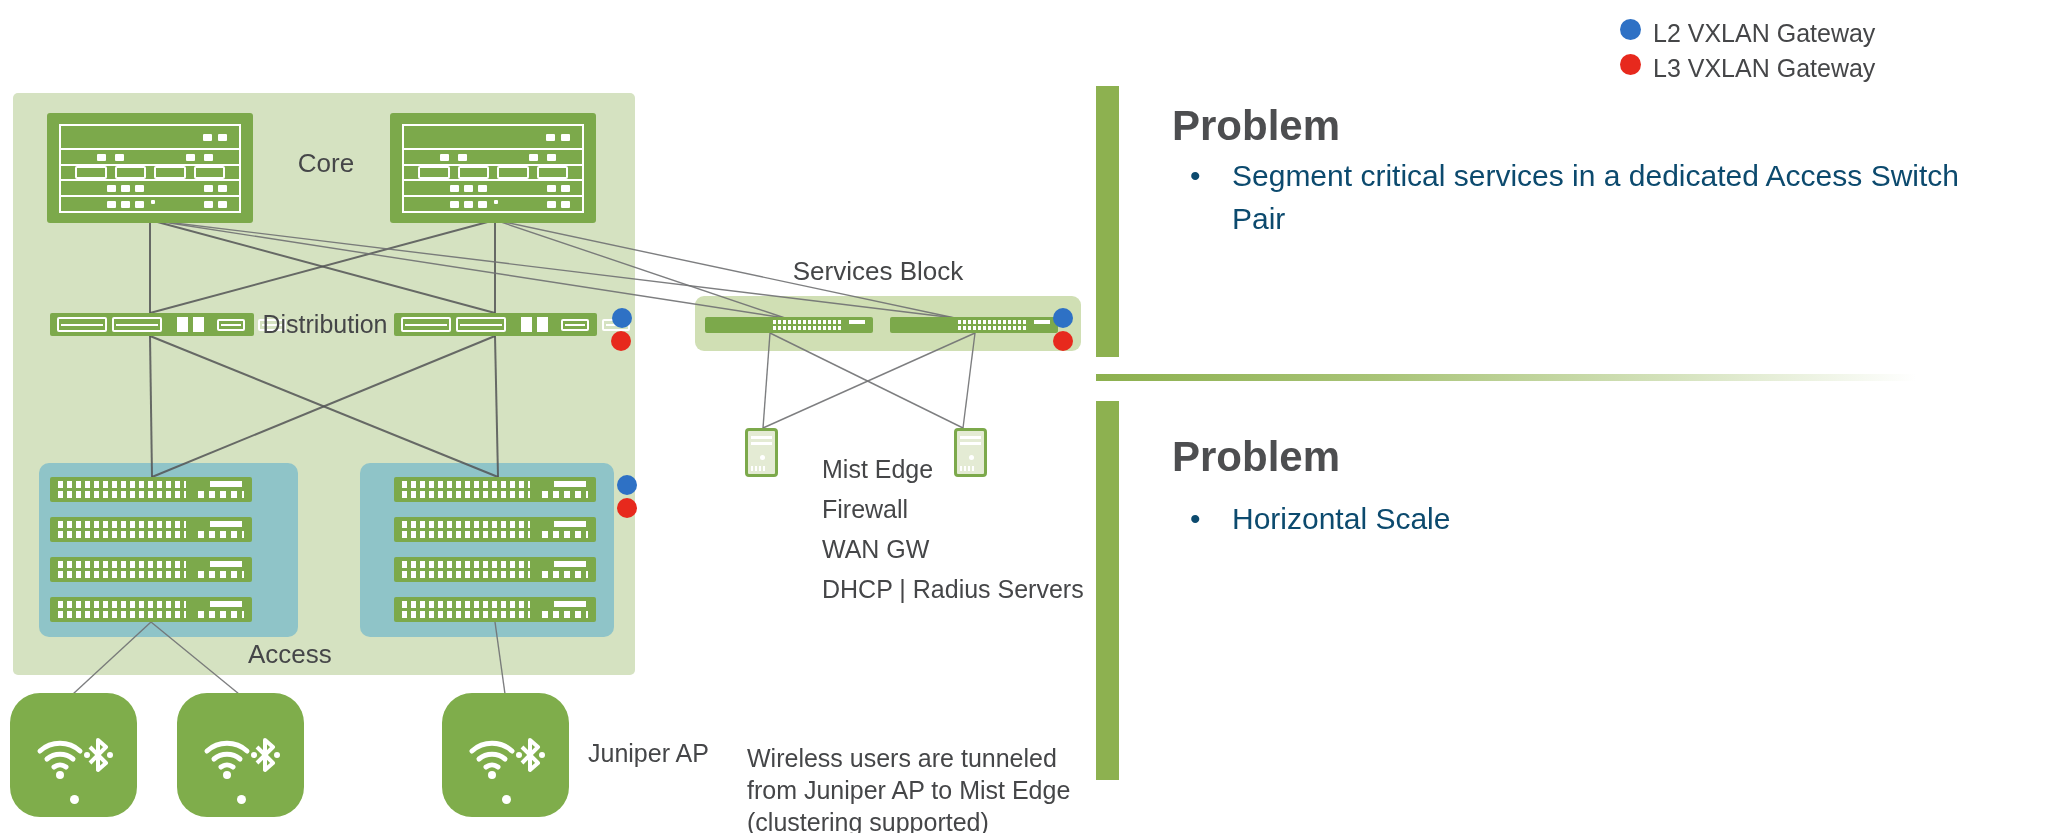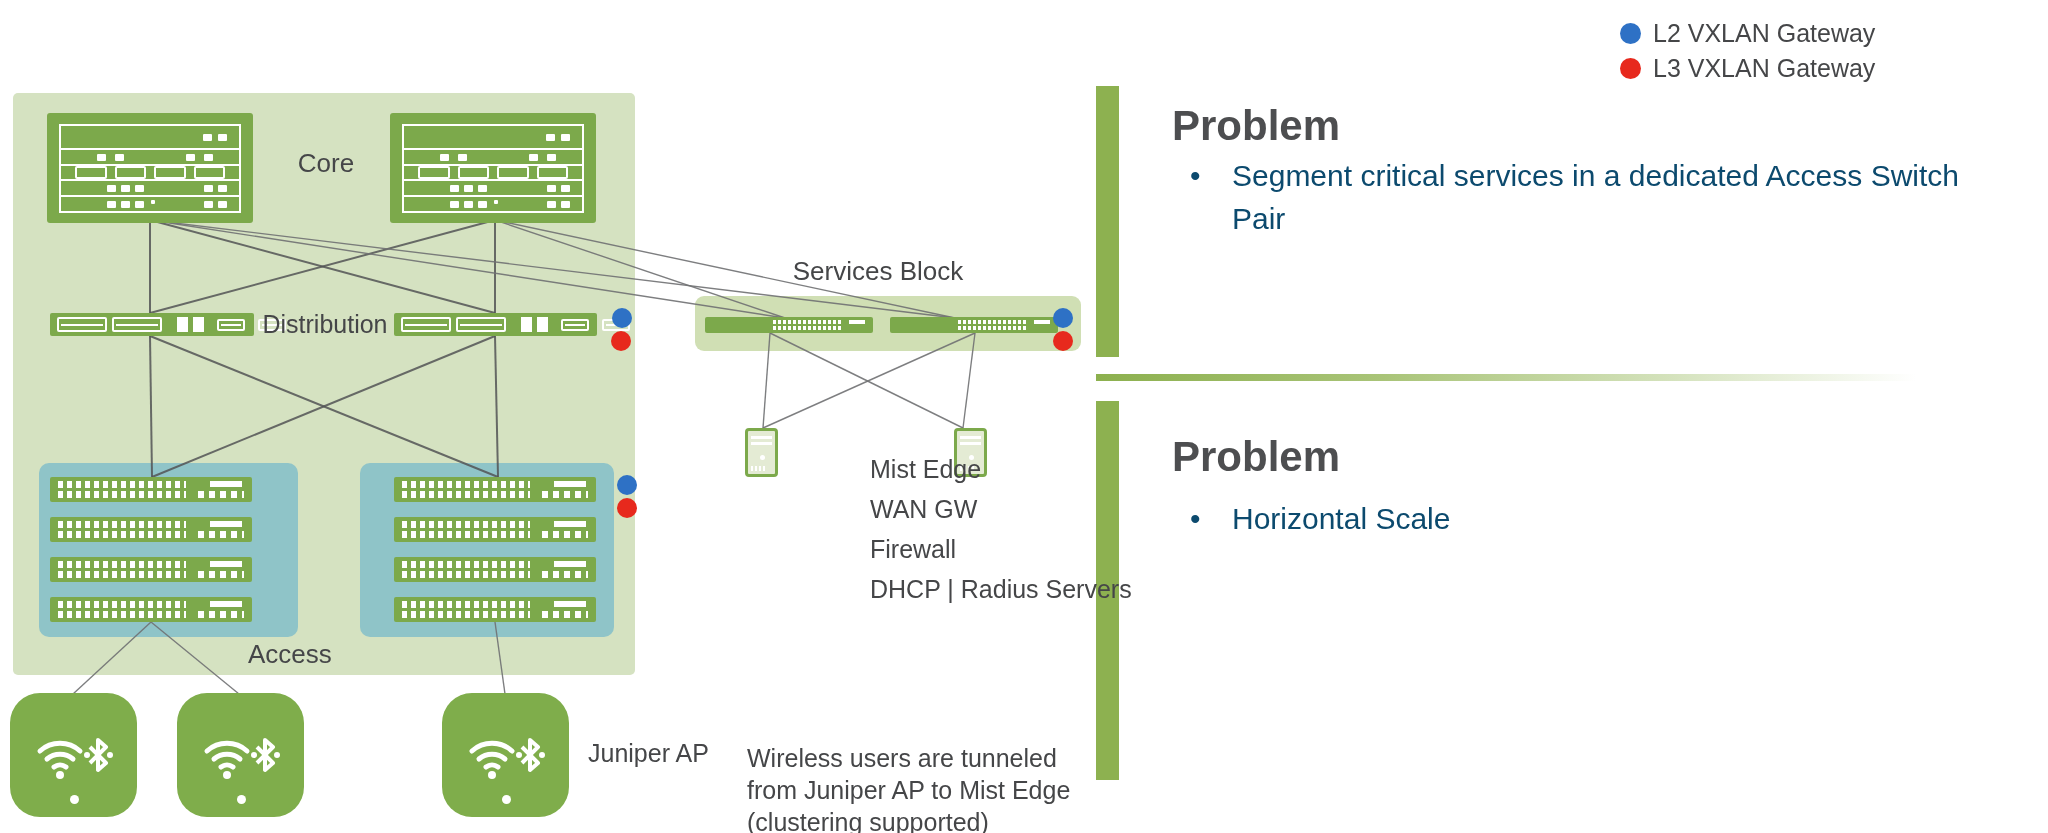--- a/index.html
+++ b/index.html
@@ -81,27 +81,27 @@
   .ap{position:absolute;top:693px;width:127px;height:124px;background:#7FAD4B;border-radius:30px;z-index:3;}
   .ap svg{position:absolute;left:22px;top:30px;}
   .ap .ap-dot{position:absolute;left:50%;bottom:13px;width:9px;height:9px;margin-left:-4px;border-radius:50%;background:#fff;}
 
   
   .dlabel{position:absolute;color:#454648;z-index:5;}
   .core-label{left:266px;top:148px;width:120px;text-align:center;font-size:26px;}
   .dist-label{left:255px;top:310px;width:140px;text-align:center;font-size:25px;}
   .access-label{left:248px;top:639px;width:160px;text-align:left;font-size:26px;}
   .services-label{left:768px;top:256px;width:220px;text-align:center;font-size:26px;}
-  .services-list{left:822px;top:449px;font-size:25px;line-height:40px;margin-left:48px;}
+  .services-list{left:822px;top:449px;font-size:25px;line-height:40px;}
   .ap-label{left:588px;top:739px;font-size:25px;}
   .wireless-note{left:747px;top:742px;font-size:25px;line-height:32px;white-space:pre-line;}
 
   
   .legend{position:absolute;left:1620px;top:19px;display:flex;flex-direction:column;gap:6px;z-index:5;}
-  .legend-row{display:flex;align-items:center;gap:12px;}
+  .legend-row{display:flex;gap:12px;}
   .legend-dot{width:21px;height:21px;border-radius:50%;}
   .legend-label{font-size:25px;color:#454648;}
 
   
   .accent-bar{position:absolute;left:1096px;width:23px;background:#8DB150;z-index:1;}
   .bar-problem{top:86px;height:271px;}
   .bar-benefits{top:401px;height:379px;}
   .divider{position:absolute;left:1096px;top:374px;width:820px;height:7px;
     background:linear-gradient(to right,#8CB04E 0%,#A9C478 35%,#D4E2BC 70%,rgba(255,255,255,0) 100%);}
   .section{position:absolute;left:1140px;width:896px;z-index:5;margin-left:32px;}
@@ -368,22 +368,22 @@
     </svg>
     <span class="ap-dot"></span>
   </div>
 
   <div class="dlabel core-label">Core</div>
   <div class="dlabel dist-label">Distribution</div>
   <div class="dlabel access-label">Access</div>
   <div class="dlabel services-label">Services Block</div>
   <div class="dlabel services-list">
     <div>Mist Edge</div>
+    <div>Firewall</div>
     <div>WAN GW</div>
-    <div>Firewall</div>
     <div>DHCP | Radius Servers</div>
   </div>
   <div class="dlabel ap-label">Juniper AP</div>
   <div class="dlabel wireless-note">Wireless users are tunneled
 from Juniper AP to Mist Edge
 (clustering supported)</div>
 
   <div class="legend">
     <div class="legend-row">
       <span class="legend-dot" style="background: rgb(46, 113, 197);"></span>

